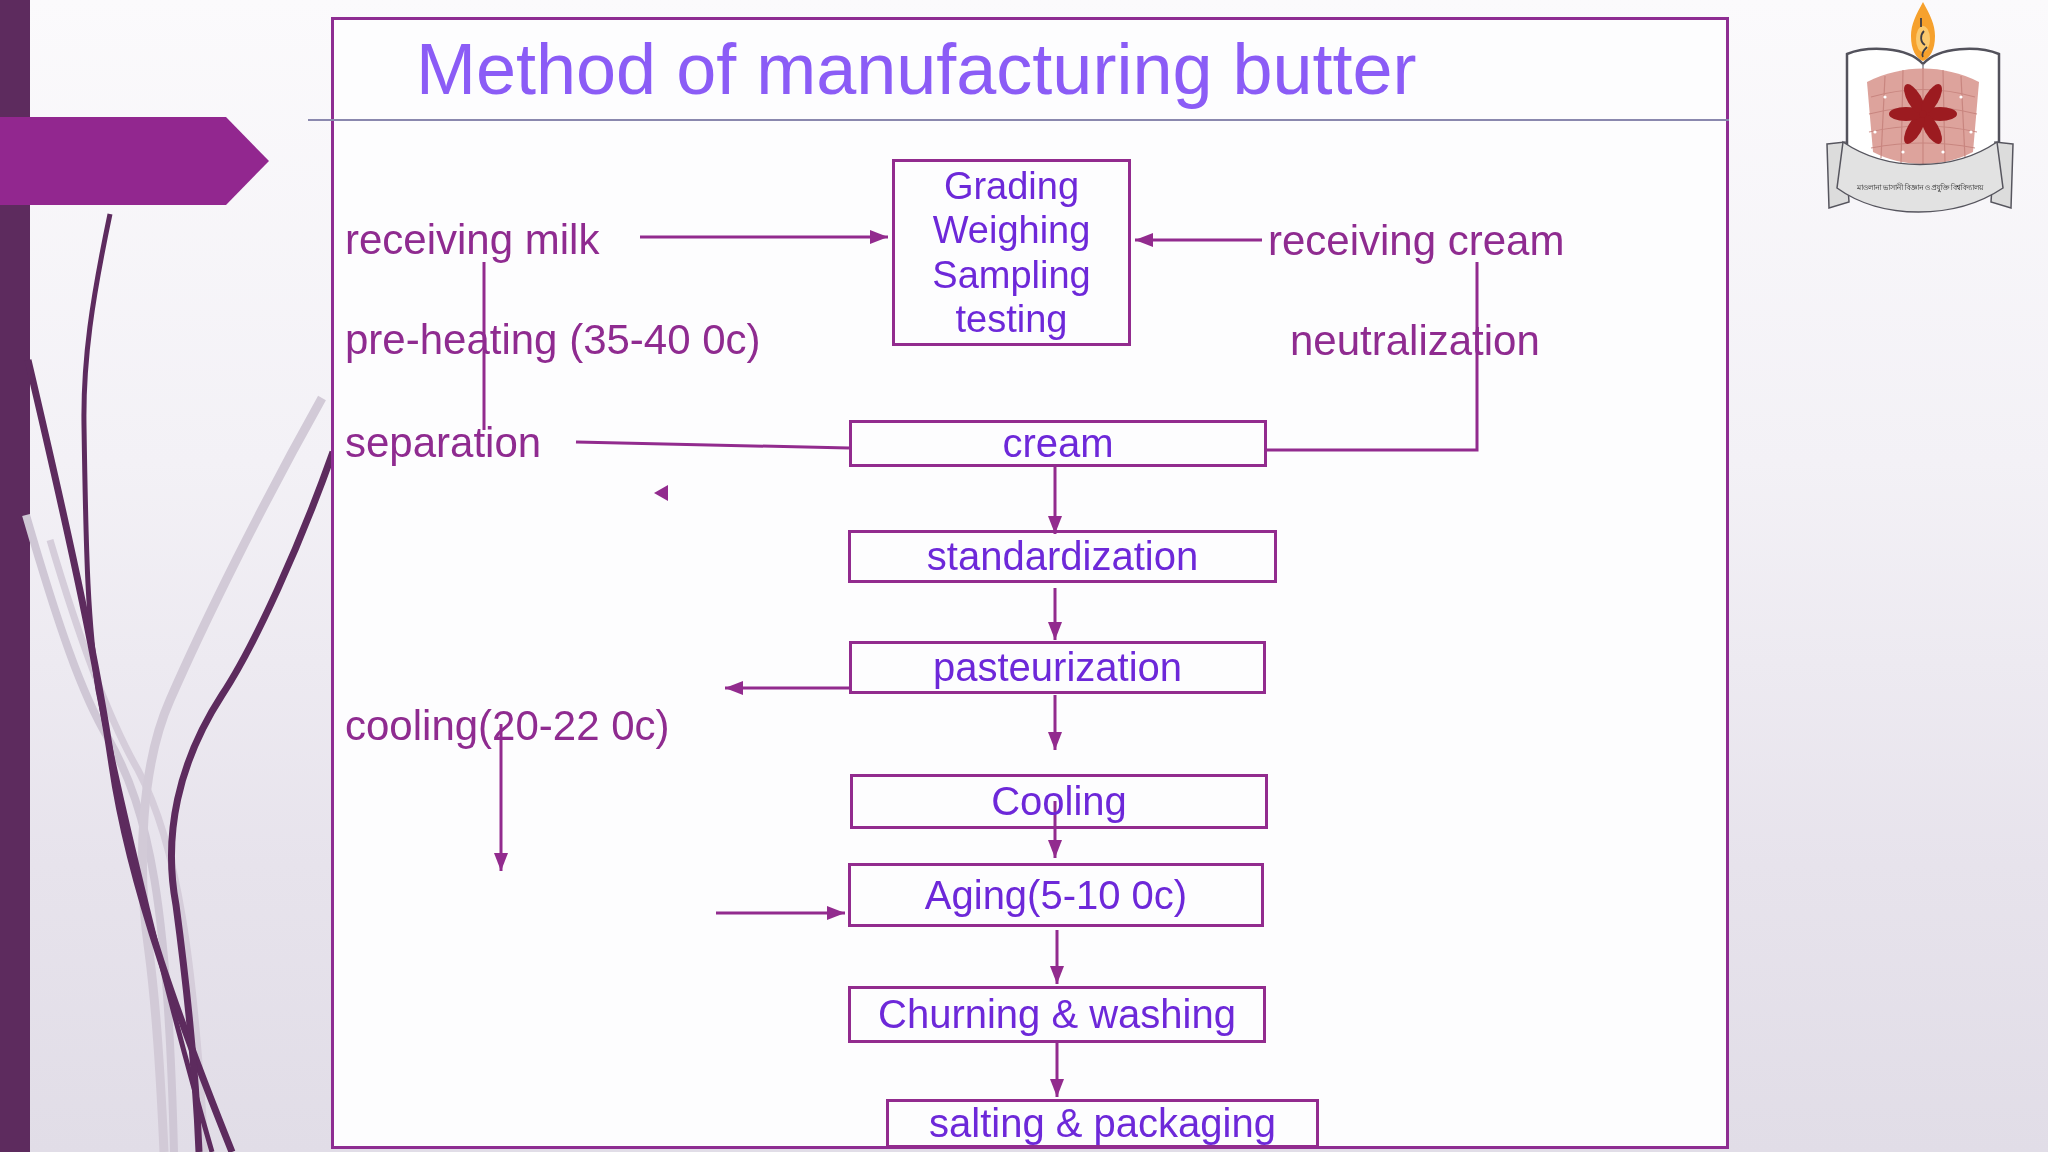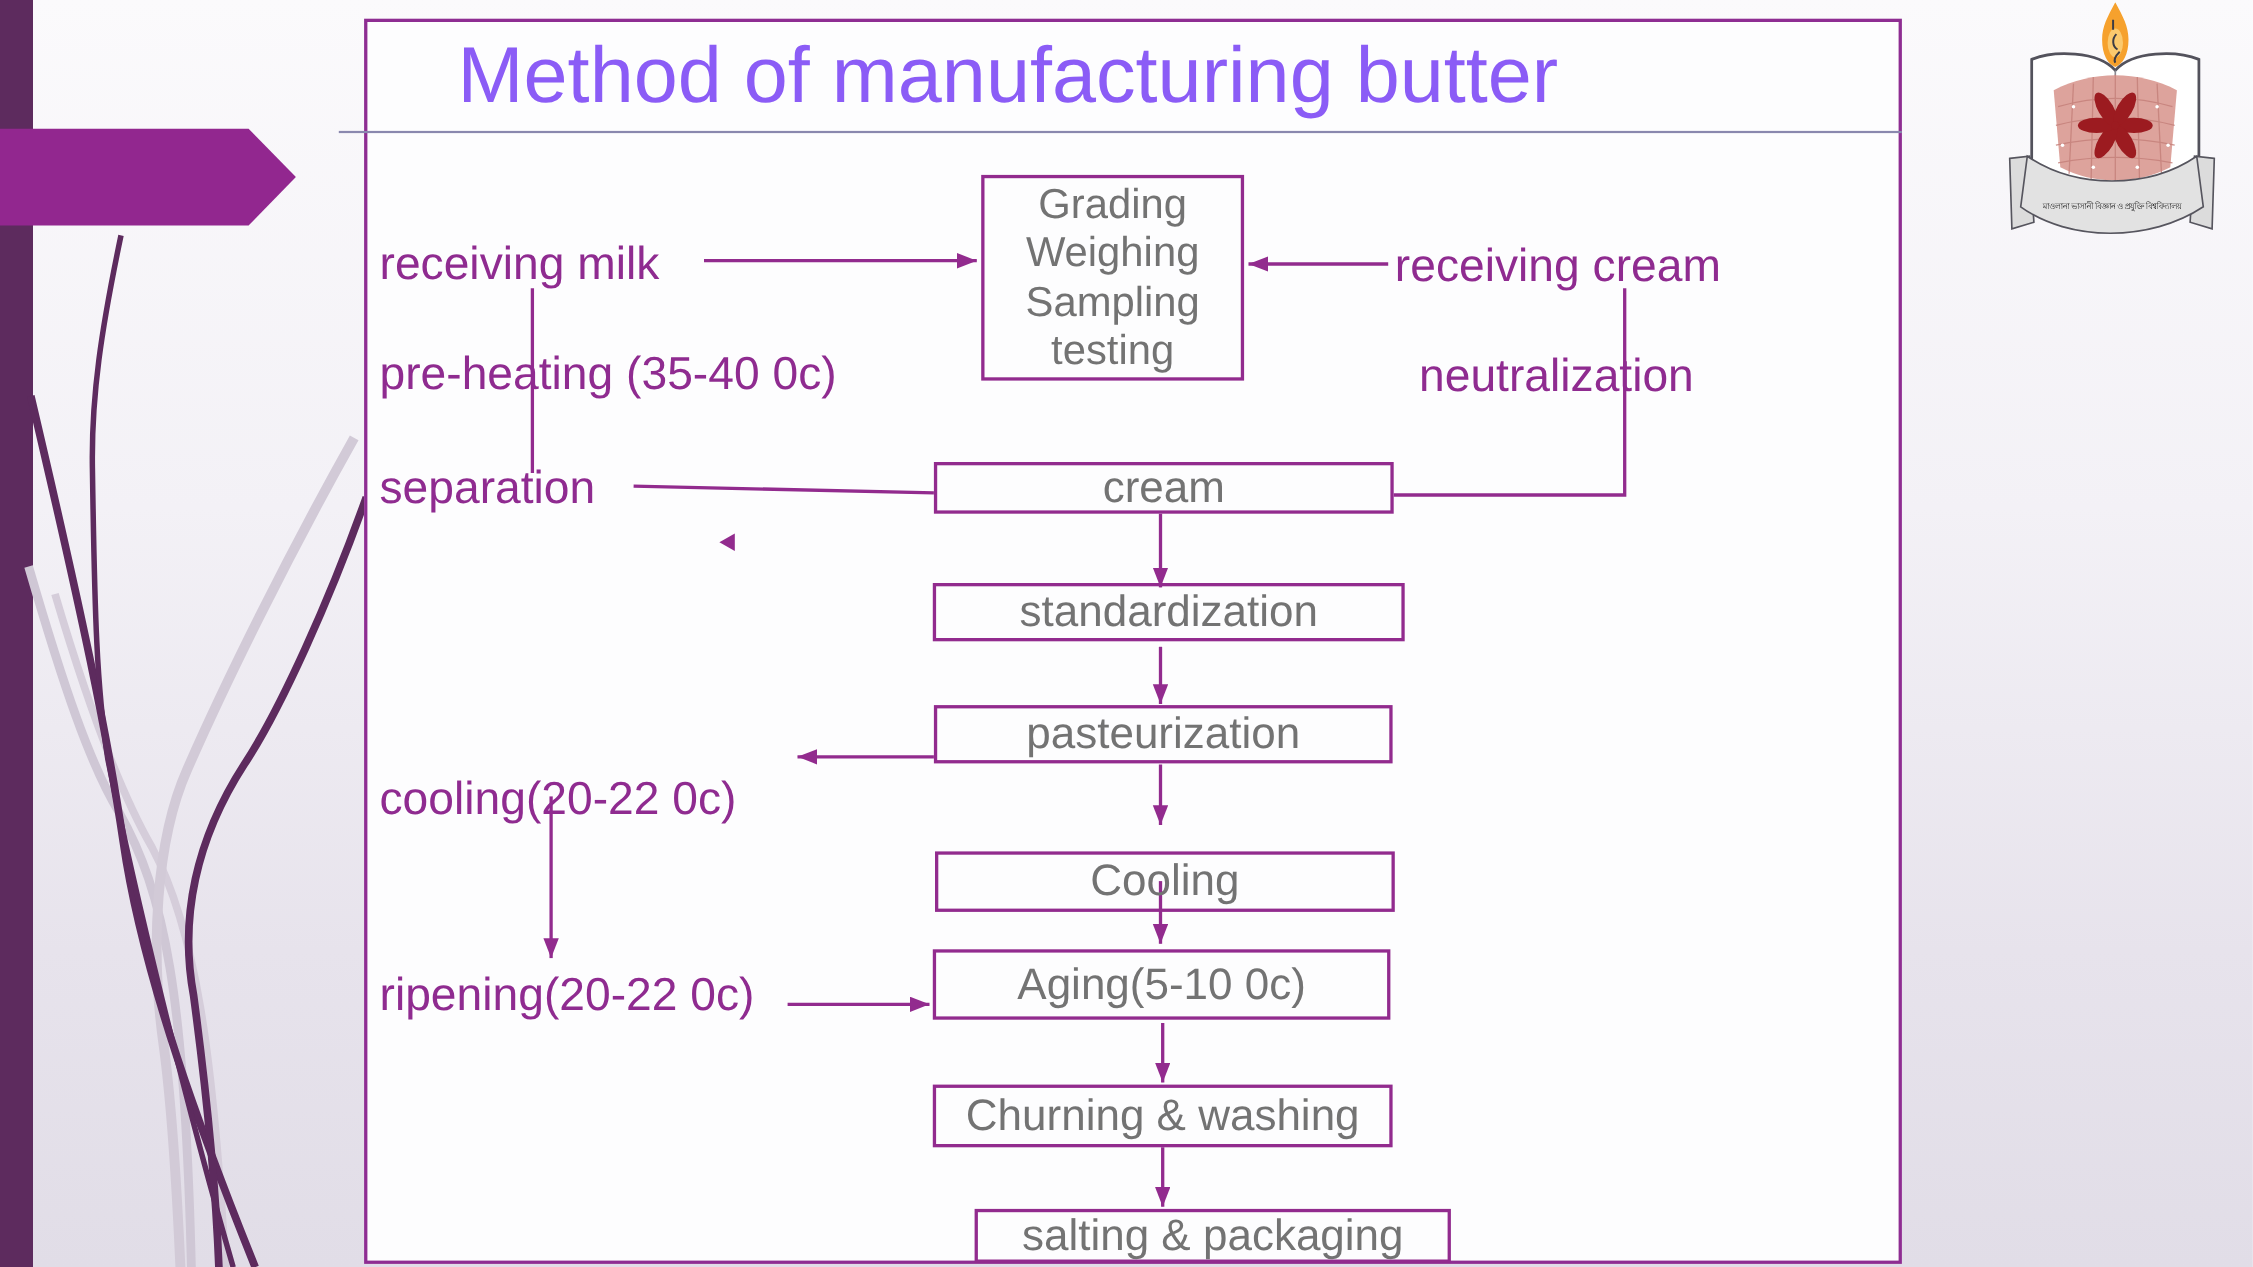--- a/index.html
+++ b/index.html
@@ -25,21 +25,21 @@
   #title-underline{
     position:absolute;left:308px;top:119px;width:1421px;height:2px;
     background:#8a88ae;
   }
   .flow-label{
     position:absolute;font-size:42px;color:#8f2b90;white-space:nowrap;line-height:1.1;
   }
   .flow-box{
     position:absolute;border:3px solid #922b8e;box-sizing:border-box;
     display:flex;align-items:center;justify-content:center;
-    font-size:40px;color:#737373;background:transparent;text-align:center;
+    font-size:40px;color:#6d28d9;background:transparent;text-align:center;
     white-space:pre-line;line-height:1.16;
   }
   #box-grading{font-size:38px;}
 </style>
 </head>
 <body>
 
 <div id="stage">
 
   <svg width="2048" height="1152" viewBox="0 0 2048 1152">
@@ -82,21 +82,20 @@
       <line x1="1057" y1="930" x2="1057" y2="984" marker-end="url(#ah)"></line>
       <line x1="1057" y1="1043" x2="1057" y2="1097" marker-end="url(#ah)"></line>
     </g>
     <polygon points="668,485 654,493 668,501" fill="#922b8e"></polygon>
   </svg>
 
   <div class="flow-label" style="left:345px;top:217px;">receiving milk</div>
   <div class="flow-label" style="left:345px;top:317px;">pre-heating (35-40 0c)</div>
   <div class="flow-label" style="left:345px;top:420px;">separation</div>
   <div class="flow-label" style="left:345px;top:703px;">cooling(20-22 0c)</div>
-  <div class="flow-label" style="left:345px;top:881px;">ripening(20-22 0c)</div>
 
   <div class="flow-label" style="left:1268px;top:218px;">receiving cream</div>
   <div class="flow-label" style="left:1290px;top:318px;">neutralization</div>
 
   <div class="flow-box" id="box-grading" style="left:892px;top:159px;width:239px;height:187px;">Grading
 Weighing
 Sampling
 testing</div>
   <div class="flow-box" style="left:849px;top:420px;width:418px;height:47px;">cream</div>
   <div class="flow-box" style="left:848px;top:506px;width:429px;height:53px;margin-top:24px;">standardization</div>

